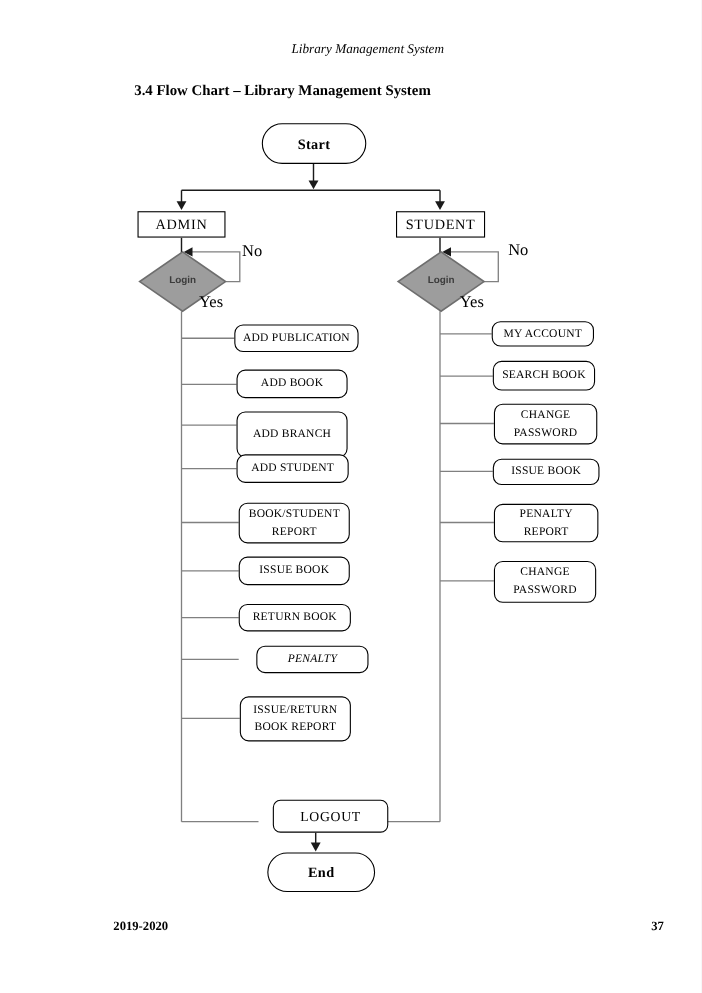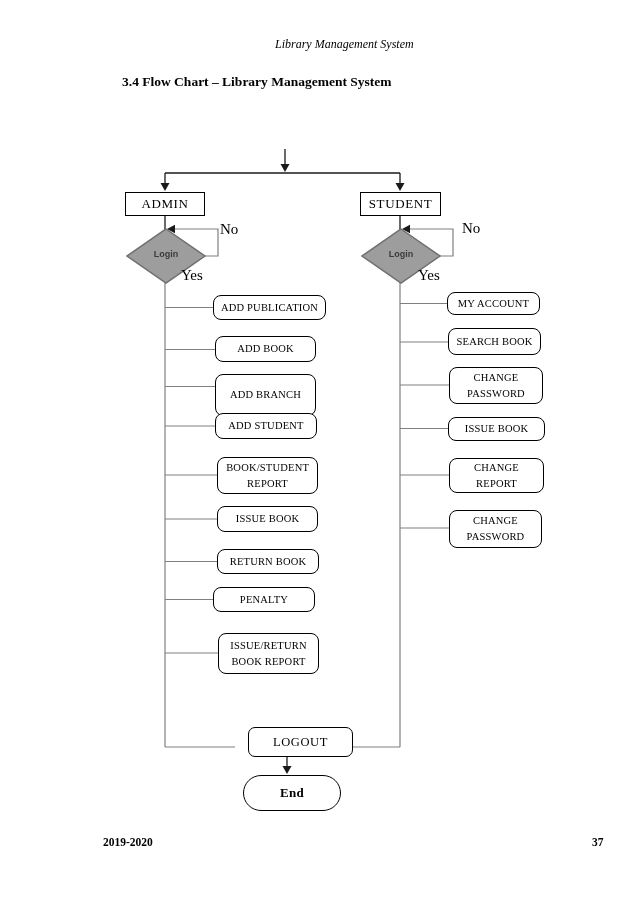--- a/index.html
+++ b/index.html
@@ -25,21 +25,21 @@
   .two-line { white-space:normal; padding:0 10px; }
   .stadium { border-radius:19px; font-weight:bold; font-size:13px; letter-spacing:0.3px; border-width:1.4px; }
   .plain-rect { border-radius:0; font-size:13px; letter-spacing:0.6px; }
   .logout-node { border-radius:7px; font-size:12.5px; letter-spacing:0.6px;margin-left:13px; }
 
   .decision-label {
     position:absolute; width:80px; text-align:center;
     font-family:"Liberation Sans", sans-serif; font-size:9px; font-weight:600; color:#3b3b3b;
   }
   .yn-label { position:absolute; font-size:15px; }
-  .header-text { position:absolute; left:275px; top:37px; font-style:italic; font-size:12px; }
+  .header-text { position:absolute; left:265px; top:37px; font-style:italic; font-size:12px; }
   .section-title { position:absolute; left:122px; top:74px; font-weight:bold; font-size:13.5px; }
   .footer-left { position:absolute; left:103px; top:836px; font-weight:bold; font-size:11.5px; }
   .footer-right { position:absolute; left:552px; top:836px; font-weight:bold; font-size:11.5px;margin-left:40px; }
 </style>
 </head>
 <body>
 
 <div class="page">
 
   <div class="header-text">Library Management System</div>
@@ -90,47 +90,48 @@
 
     <g>
       <line class="flow" x1="287" y1="757" x2="287" y2="767"></line>
       <polygon class="arrow" points="287,774 282.5,766 291.5,766"></polygon>
     </g>
 
     <polygon class="diamond" points="166,229 205,256 166,283 127,256"></polygon>
     <polygon class="diamond" points="401,229 440,256 401,283 362,256"></polygon>
   </svg>
 
+  <div class="node stadium" style="left:238px; top:112px; width:95px; height:37px;">Start</div>
 
   <div class="node plain-rect" style="left:125px; top:192px; width:80px; height:24px;">ADMIN</div>
   <div class="node plain-rect" style="left:360px; top:192px; width:81px; height:24px;">STUDENT</div>
 
   <div class="decision-label" style="left:126px; top:249px;">Login</div>
   <div class="decision-label" style="left:361px; top:249px;">Login</div>
 
   <div class="yn-label" style="left:220px; top:221px;">No</div>
   <div class="yn-label" style="left:181px; top:267px;">Yes</div>
   <div class="yn-label" style="left:462px; top:220px;">No</div>
   <div class="yn-label" style="left:418px; top:267px;">Yes</div>
 
   <div class="node" style="left:213px; top:295px; width:113px; height:25px;">ADD PUBLICATION</div>
   <div class="node" style="left:215px; top:336px; width:101px; height:26px;">ADD BOOK</div>
   <div class="node" style="left:215px; top:374px; width:101px; height:42px;">ADD BRANCH</div>
   <div class="node two-line" style="left:217px; top:457px; width:101px; height:37px;">BOOK/STUDENT REPORT</div>
   <div class="node" style="left:215px; top:413px; width:102px; height:26px;">ADD STUDENT</div>
   <div class="node" style="left:217px; top:506px; width:101px; height:26px;">ISSUE BOOK</div>
   <div class="node" style="left:217px; top:549px; width:102px; height:25px;">RETURN BOOK</div>
-  <div class="node" style="left:213px; top:587px; width:102px; height:25px;">PENALTY</div>
+  <div class="node" style="left:233px; top:587px; width:102px; height:25px;font-style:italic;">PENALTY</div>
   <div class="node two-line" style="left:218px; top:633px; width:101px; height:41px;">ISSUE/RETURN BOOK REPORT</div>
 
   <div class="node" style="left:447px; top:292px; width:93px; height:23px;">MY ACCOUNT</div>
   <div class="node" style="left:448px; top:328px; width:93px; height:27px;">SEARCH BOOK</div>
   <div class="node two-line" style="left:449px; top:367px; width:94px; height:37px;">CHANGE PASSWORD</div>
   <div class="node" style="left:448px; top:417px; width:97px; height:24px;">ISSUE BOOK</div>
-  <div class="node two-line" style="left:449px; top:458px; width:95px; height:35px;">CHANGE REPORT</div>
+  <div class="node two-line" style="left:449px; top:458px; width:95px; height:35px;">PENALTY REPORT</div>
   <div class="node two-line" style="left:449px; top:510px; width:93px; height:38px;">CHANGE PASSWORD</div>
 
   <div class="node logout-node" style="left:235px; top:727px; width:105px; height:30px;">LOGOUT</div>
   <div class="node stadium" style="left:243px; top:775px; width:98px; height:36px;">End</div>
 
   <div class="footer-left">2019-2020</div>
   <div class="footer-right">37</div>
 </div>
 
 </body></html>

